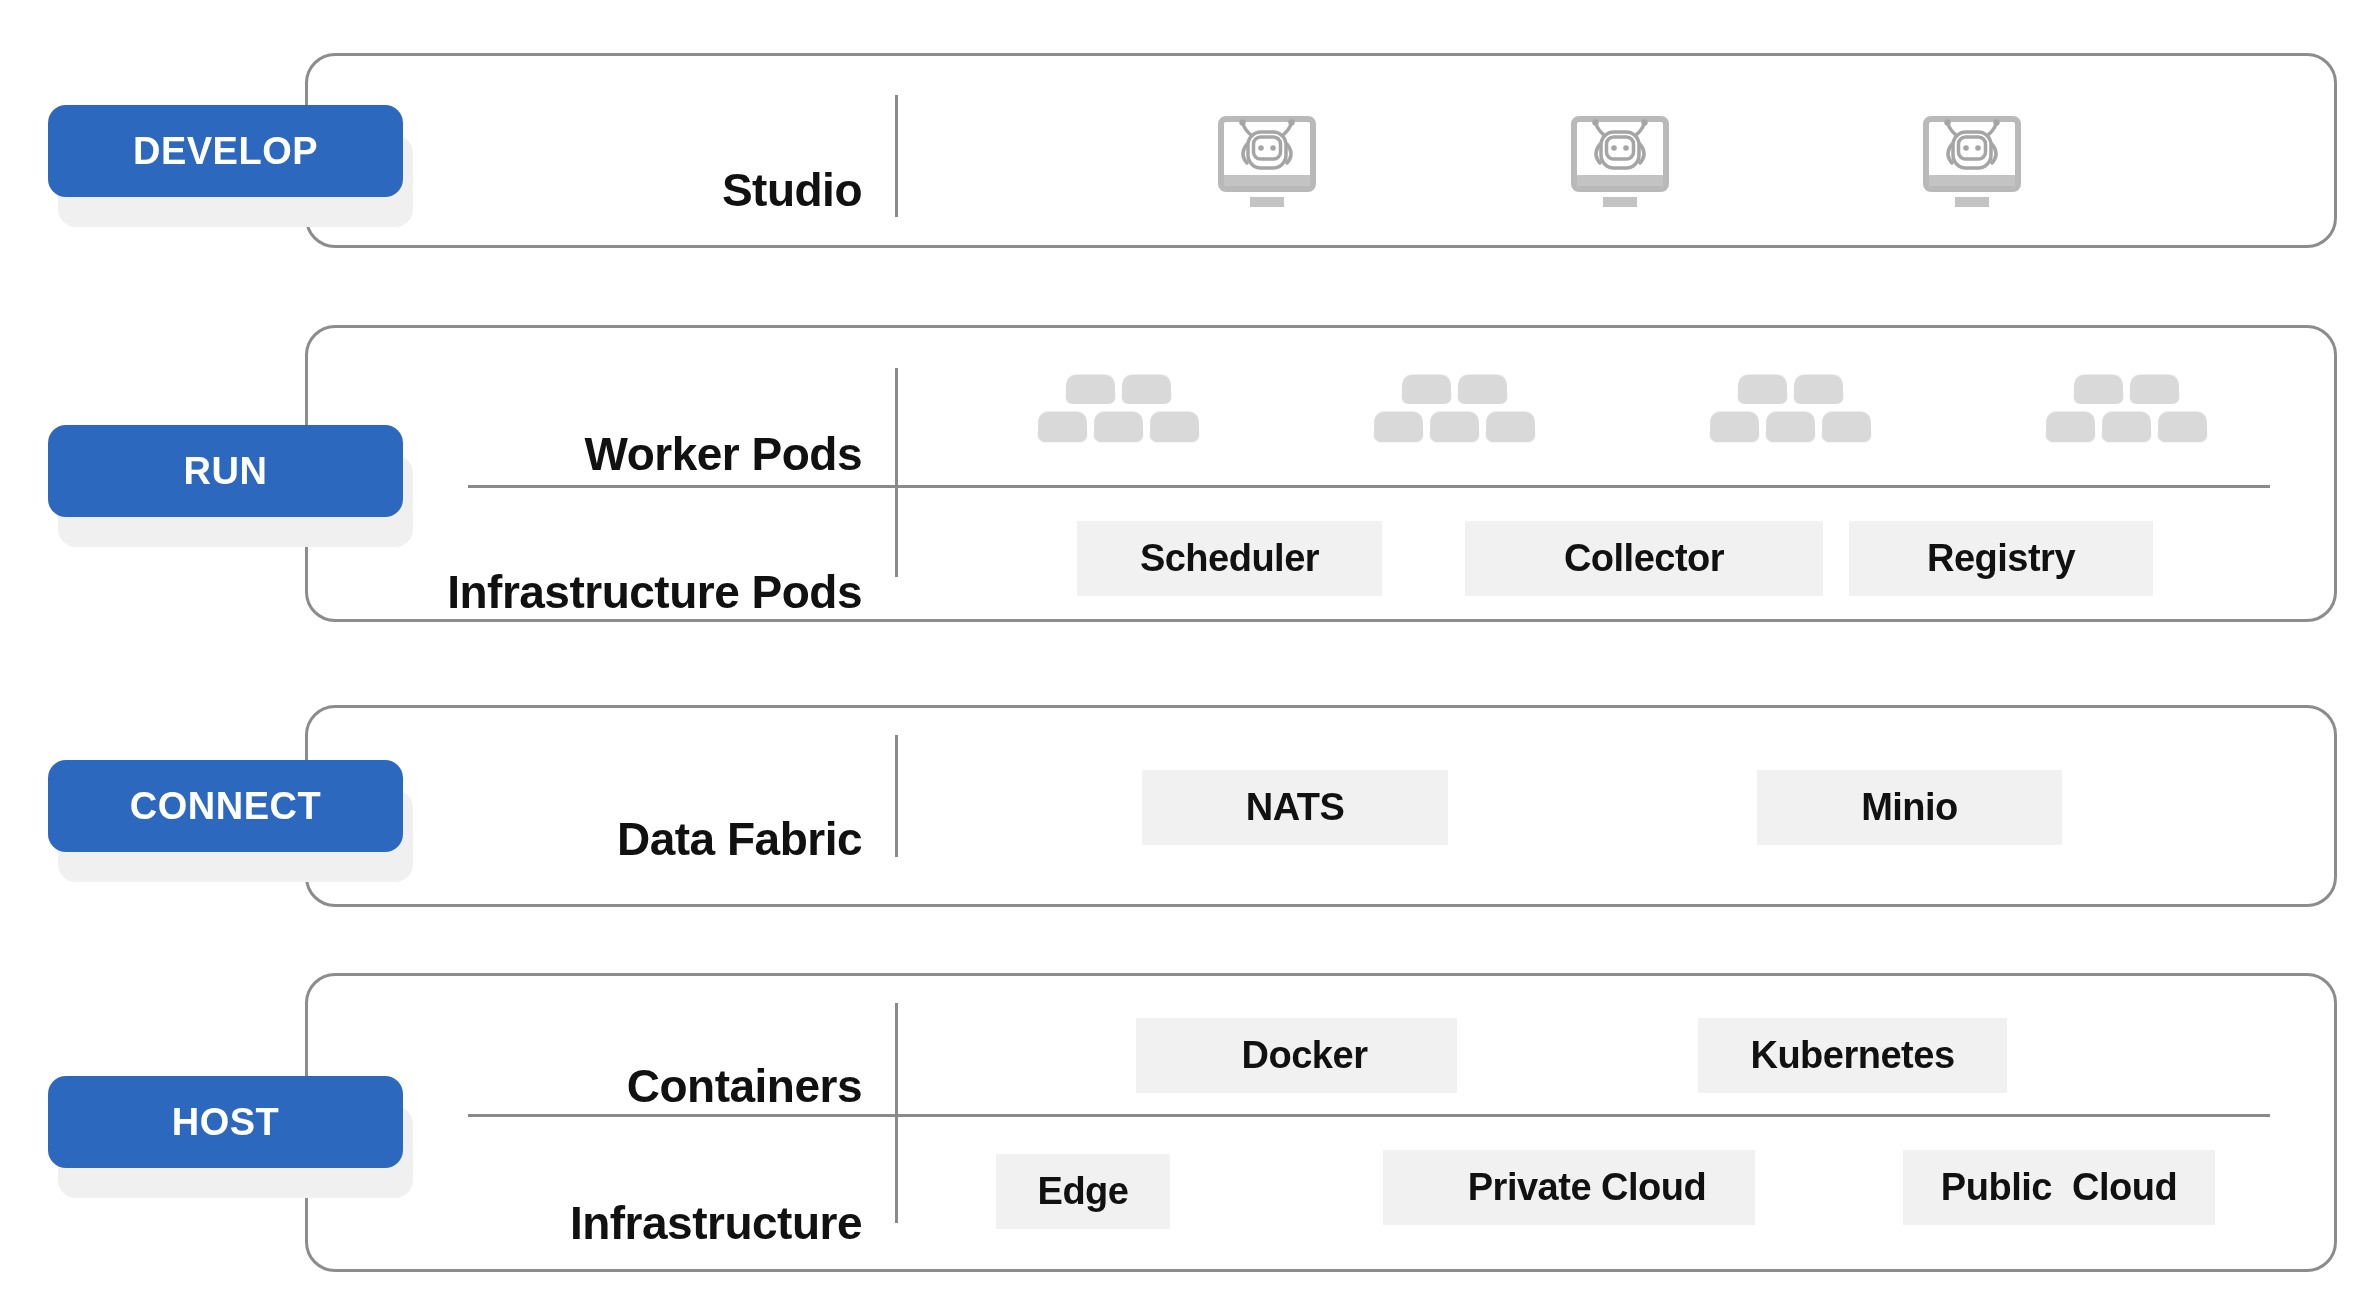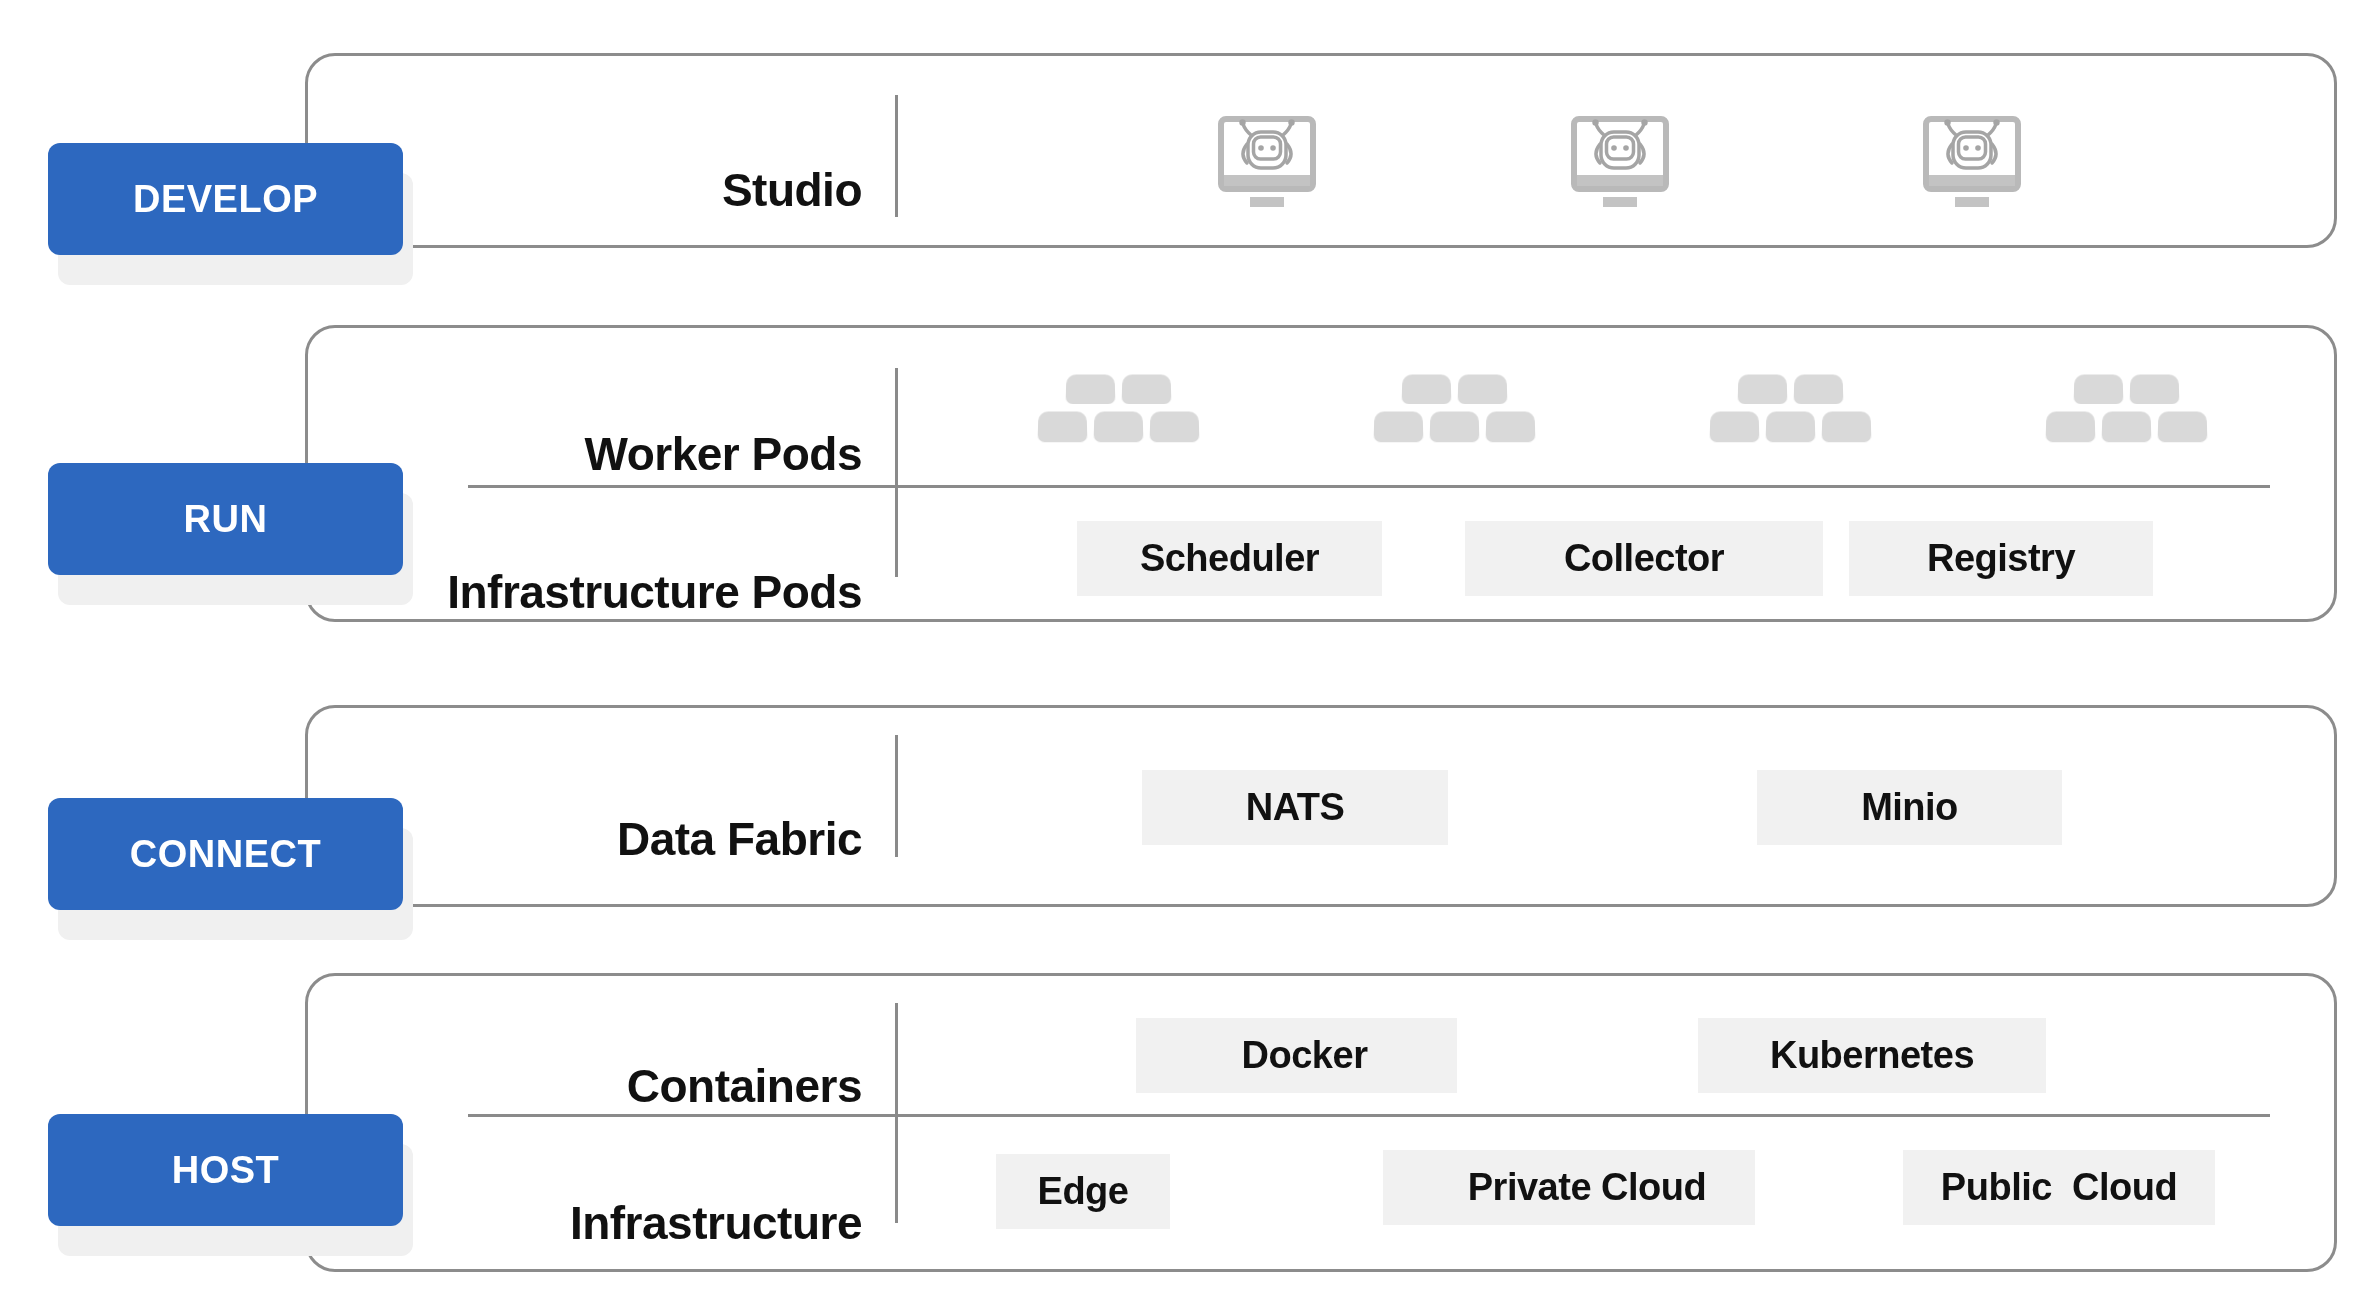--- a/index.html
+++ b/index.html
@@ -22,25 +22,25 @@
   .layer-box{
     position:absolute;left:305px;width:2032px;box-sizing:border-box;
     border:3px solid var(--box-border);border-radius:30px;background:#ffffff;z-index:1;
   }
   .box-develop{top:53px;height:195px;}
   .box-run{top:325px;height:297px;}
   .box-connect{top:705px;height:202px;}
   .box-host{top:973px;height:299px;}
 
   .badge{
-    position:absolute;left:48px;width:355px;height:112px;z-index:3;
+    position:absolute;left:48px;width:355px;height:92px;z-index:3;
     background:var(--badge-blue);color:var(--badge-text);
-    border-radius:12px;box-shadow:10px 30px 0 var(--badge-shadow);
+    border-radius:18px;box-shadow:10px 30px 0 var(--badge-shadow);
     display:flex;align-items:center;justify-content:center;
-    font-size:38px;font-weight:700;letter-spacing:.5px;margin-top:38px;
+    font-size:38px;font-weight:700;letter-spacing:.5px;
   }
   .badge-develop{top:105px;}
   .badge-run{top:425px;}
   .badge-connect{top:760px;}
   .badge-host{top:1076px;}
 
   .vdivider{position:absolute;left:895px;width:3px;background:var(--divider);z-index:2;}
   .vd-develop{top:95px;height:122px;}
   .vd-run{top:368px;height:209px;}
   .vd-connect{top:735px;height:122px;}
@@ -66,21 +66,21 @@
     position:absolute;height:75px;background:var(--chip-bg);z-index:2;
     display:flex;align-items:center;justify-content:center;
     font-size:38px;font-weight:700;color:var(--label-text);white-space:pre;letter-spacing:-0.5px;
   }
   .chip-scheduler{left:1077px;top:521px;width:305px;}
   .chip-collector{left:1465px;top:521px;width:358px;}
   .chip-registry{left:1849px;top:521px;width:304px;}
   .chip-nats{left:1142px;top:770px;width:306px;}
   .chip-minio{left:1757px;top:770px;width:305px;}
   .chip-docker{left:1136px;top:1018px;width:305px;padding-left:16px;}
-  .chip-kubernetes{left:1698px;top:1018px;width:348px;}
+  .chip-kubernetes{left:1698px;top:1018px;width:309px;}
   .chip-edge{left:983px;top:1154px;width:174px;margin-left:13px;}
   .chip-private-cloud{left:1383px;top:1150px;width:336px;padding-left:36px;}
   .chip-public-cloud{left:1903px;top:1150px;width:312px;}
 
   .robot-icon{position:absolute;top:115px;width:100px;height:92px;z-index:2;}
   .ri-1{left:1217px;}
   .ri-2{left:1570px;}
   .ri-3{left:1922px;}
 
   .pod-cluster{

